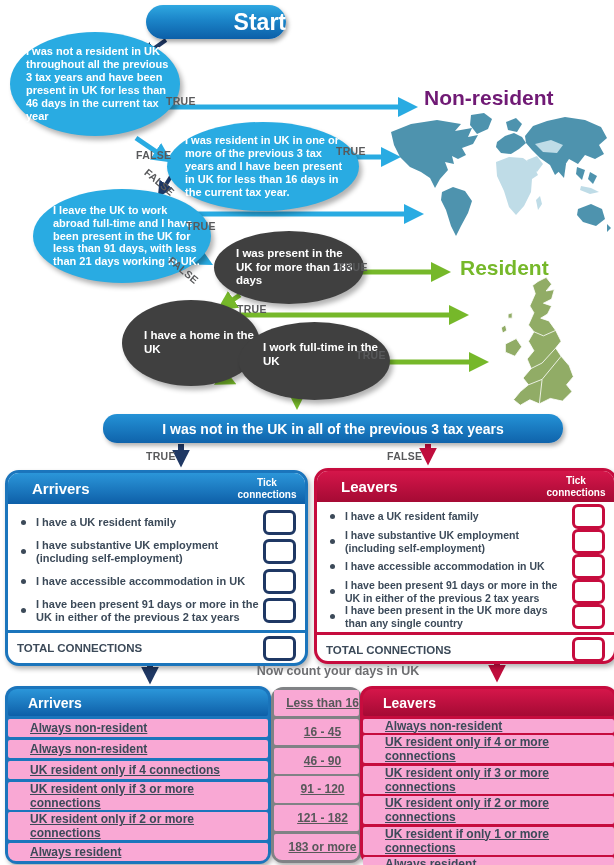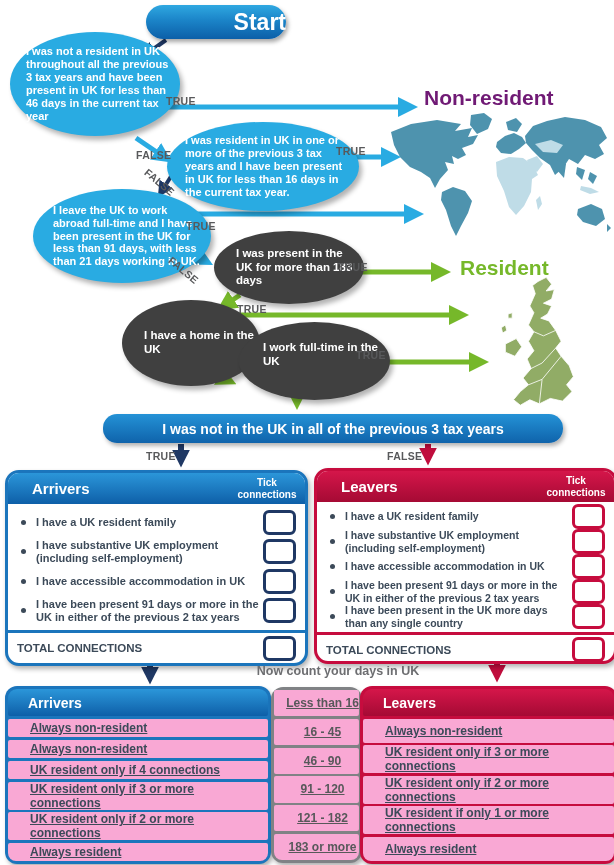--- a/index.html
+++ b/index.html
@@ -281,19 +281,20 @@
     <div class="bt-row bt-row-center">16 - 45</div>
     <div class="bt-row bt-row-center">46 - 90</div>
     <div class="bt-row bt-row-center">91 - 120</div>
     <div class="bt-row bt-row-center">121 - 182</div>
     <div class="bt-row bt-row-center">183 or more</div>
   </div>
 
   <div class="btable btable-lea">
     <div class="bt-head bt-head-red">Leavers</div>
     <div class="bt-row">Always non-resident</div>
+    <div class="bt-row">UK resident only if 4 or more connections</div>
     <div class="bt-row">UK resident only if 3 or more connections</div>
     <div class="bt-row">UK resident only if 2 or more connections</div>
     <div class="bt-row">UK resident if only 1 or more connections</div>
     <div class="bt-row">Always resident</div>
   </div>
 
 </div>
 
 </body></html>

